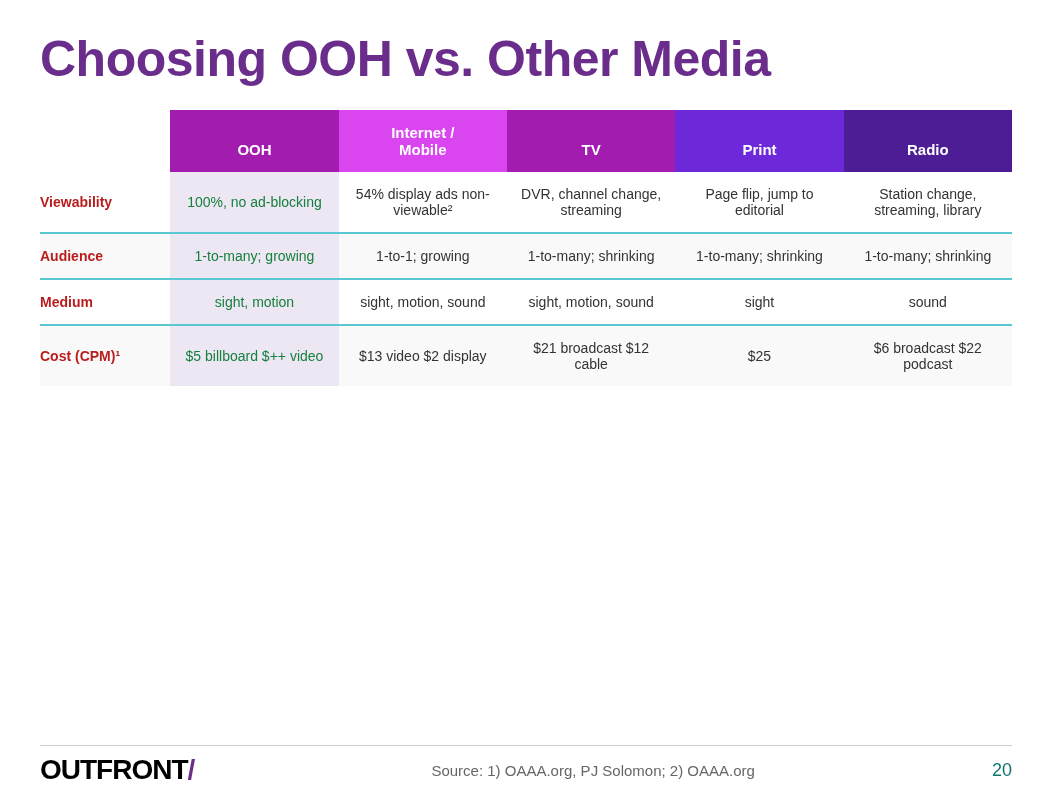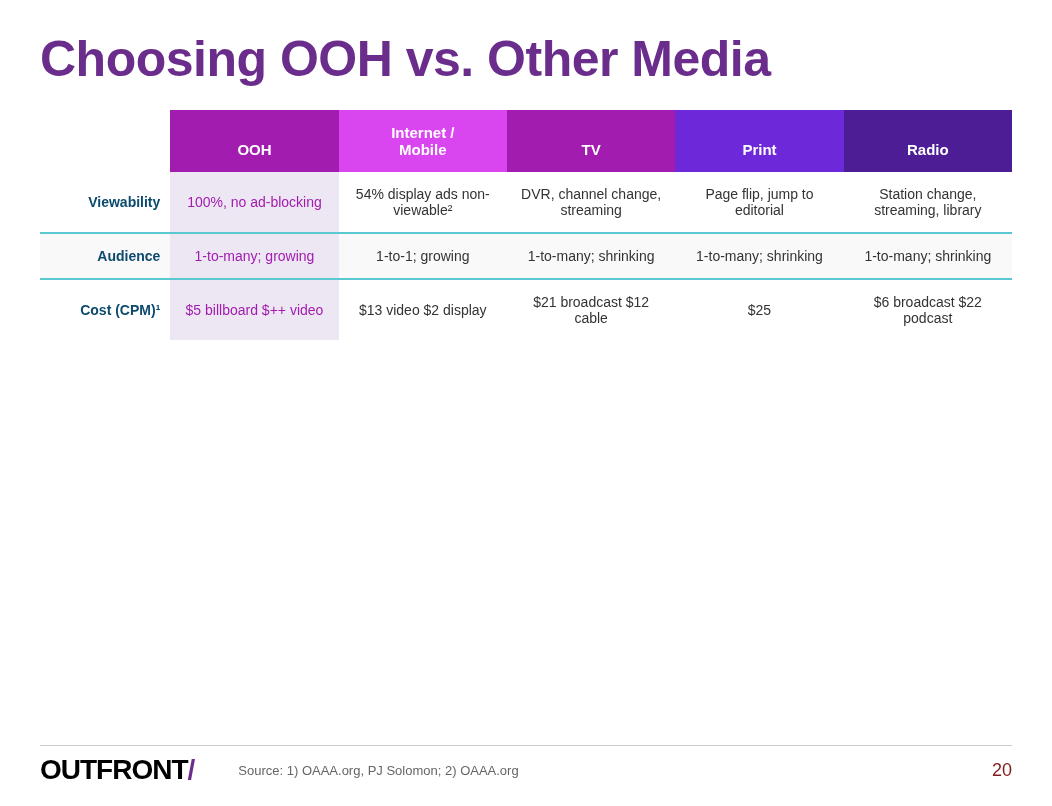--- a/index.html
+++ b/index.html
@@ -74,65 +74,64 @@
       border-bottom: none;
     }
     tbody td {
       padding: 14px 10px;
       text-align: center;
       font-size: 14px;
       color: #333333;
       vertical-align: middle;
     }
     tbody td.row-label {
-      text-align: right;
+      text-align: left;
       font-weight: 700;
-      color: #0c4a6e;
+      color: #b91c1c;
       font-size: 14px;
       padding-left: 0;
     }
     tbody td.ooh-cell {
       background-color: #ede7f4;
       font-size: 14px;
-      color: #a21caf;
+      color: #15803d;
     }
     tbody tr:nth-child(even) {
       background-color: #f9f9f9;
     }
     tbody tr:nth-child(even) td.ooh-cell {
       background-color: #ede7f4;
     }
     
     .footer {
       display: flex;
       align-items: center;
       justify-content: space-between;
       margin-top: 16px;
       padding-top: 8px;
       border-top: 1px solid #cccccc;
-      gap: 44px;
     }
     .logo {
       font-size: 28px;
       font-weight: 900;
       color: #000000;
       letter-spacing: -1px;
     }
     .logo span.slash {
       color: #6b2d8b;
     }
     .footer-source {
-      font-size: 13px;
+      font-size: 15px;
       color: #666666;
       flex: 1;
-      text-align: left;
+      text-align: center;
     }
     .page-number {
       font-size: 18px;
-      color: #7f1d1d;
+      color: #0f766e;
       font-weight: 400;
     }
   </style>
 </head>
 <body>
 
 <div class="page">
   <h1 class="page-title">Choosing OOH vs. Other Media</h1>
 
   <div class="table-wrapper">
@@ -158,20 +157,28 @@
           </tr>
           <tr>
             <td class="row-label">Audience</td>
             <td class="ooh-cell">1-to-many; growing</td>
             <td>1-to-1; growing</td>
             <td>1-to-many; shrinking</td>
             <td>1-to-many; shrinking</td>
             <td>1-to-many; shrinking</td>
           </tr>
           <tr>
+            <td class="row-label">Medium</td>
+            <td class="ooh-cell">sight, motion</td>
+            <td>sight, motion, sound</td>
+            <td>sight, motion, sound</td>
+            <td>sight</td>
+            <td>sound</td>
+          </tr>
+          <tr>
             <td class="row-label">Cost (CPM)¹</td>
             <td class="ooh-cell">$5 billboard $++ video</td>
             <td>$13 video $2 display</td>
             <td>$21 broadcast $12 cable</td>
             <td>$25</td>
             <td>$6 broadcast $22 podcast</td>
           </tr>
         </tbody>
     </table>
   </div>

